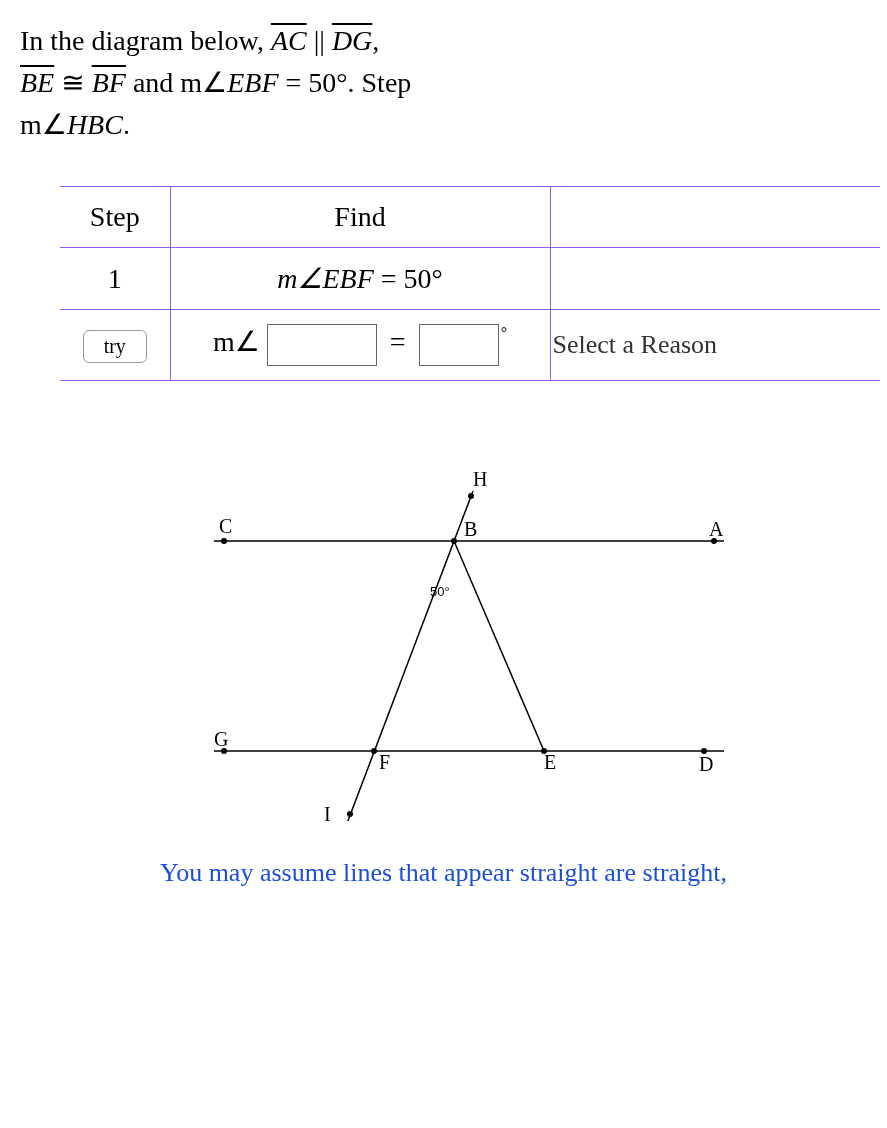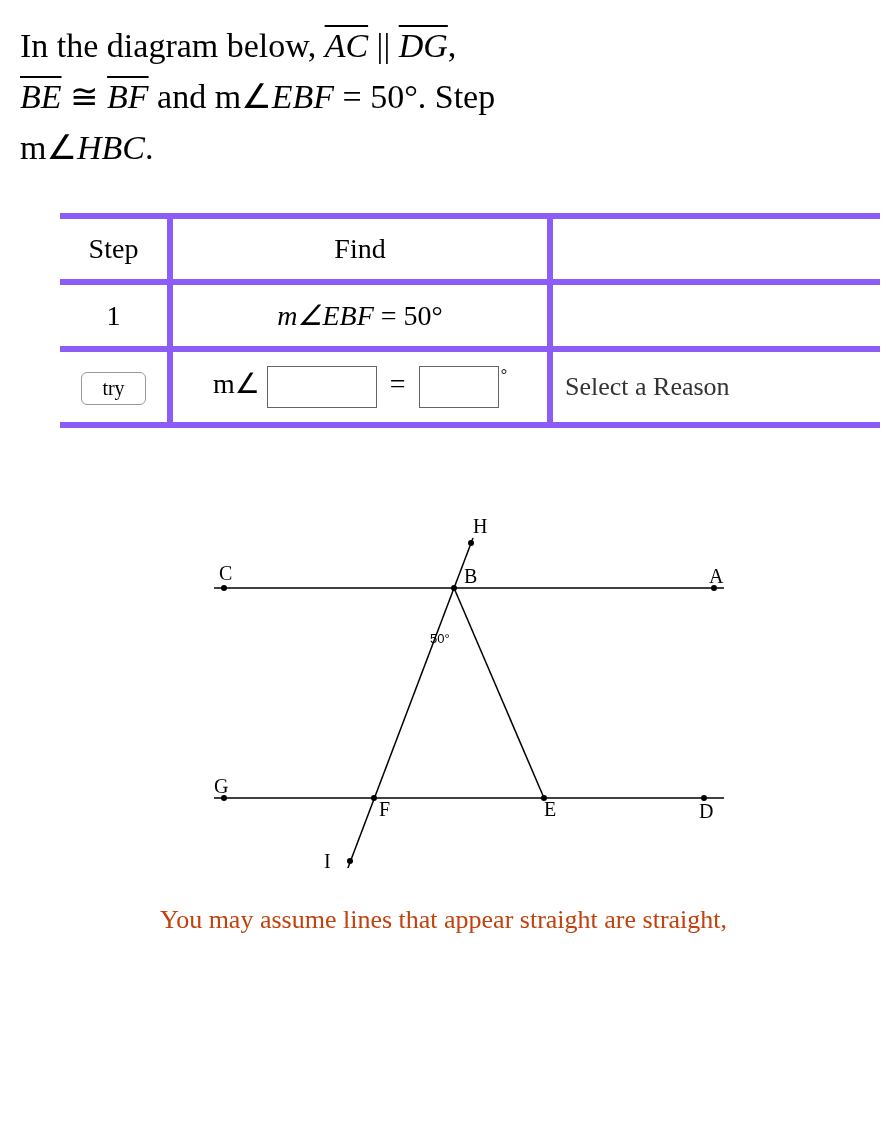--- a/index.html
+++ b/index.html
@@ -5,39 +5,39 @@
   * { box-sizing: border-box; }
   body {
     margin: 0;
     padding: 20px 20px 0 20px;
     font-family: Georgia, 'Times New Roman', serif;
     background: #fff;
     color: #000;
     width: 887px;
   }
   .problem-text {
-    font-size: 34px;
+    font-size: 28px;
     line-height: 1.5;
     margin-bottom: 40px;
   }
   .overline {
     text-decoration: overline;
     text-decoration-thickness: 2px;
   }
   .table {
     display: table;
     border-collapse: collapse;
     margin-left: 40px;
     margin-bottom: 40px;
     width: 820px;
   }
   .row { display: table-row; }
   .cell {
     display: table-cell;
-    border: 6px solid #8b5cf6;
+    border: 1px solid #8b5cf6;
     padding: 14px 18px;
     text-align: center;
     vertical-align: middle;
     font-size: 28px;
   }
   .header-cell {
     font-weight: normal;
   }
   .step-col { width: 110px; }
   .angle-col { width: 380px; }
@@ -65,40 +65,40 @@
   .input-box.small { min-width: 80px; }
   .degree-mark {
     font-size: 16px;
     vertical-align: top;
     margin-left: 2px;
   }
   .reason-select {
     font-size: 26px;
     font-family: Georgia, serif;
     color: #333;
-    padding: 4px 12px;
+    padding: 4px 2px;
     text-align: left;
   }
   .diagram-wrap {
     text-align: center;
     margin: 20px 0 30px 0;
   }
   svg { display: inline-block; }
   .pt-label {
     font-family: 'Times New Roman', serif;
     font-size: 20px;
   }
   .small-label {
     font-family: Arial, sans-serif;
     font-size: 13px;
   }
   .footer-note {
     text-align: center;
     font-size: 26px;
-    color: #c2410c;
+    color: #1d4ed8;
     line-height: 1.4;
   }
   .math { font-style: italic; }
 </style>
 </head>
 <body>
 
 <div class="problem-text">
   <span>In the diagram below, </span>
   <span class="overline math">AC</span>

